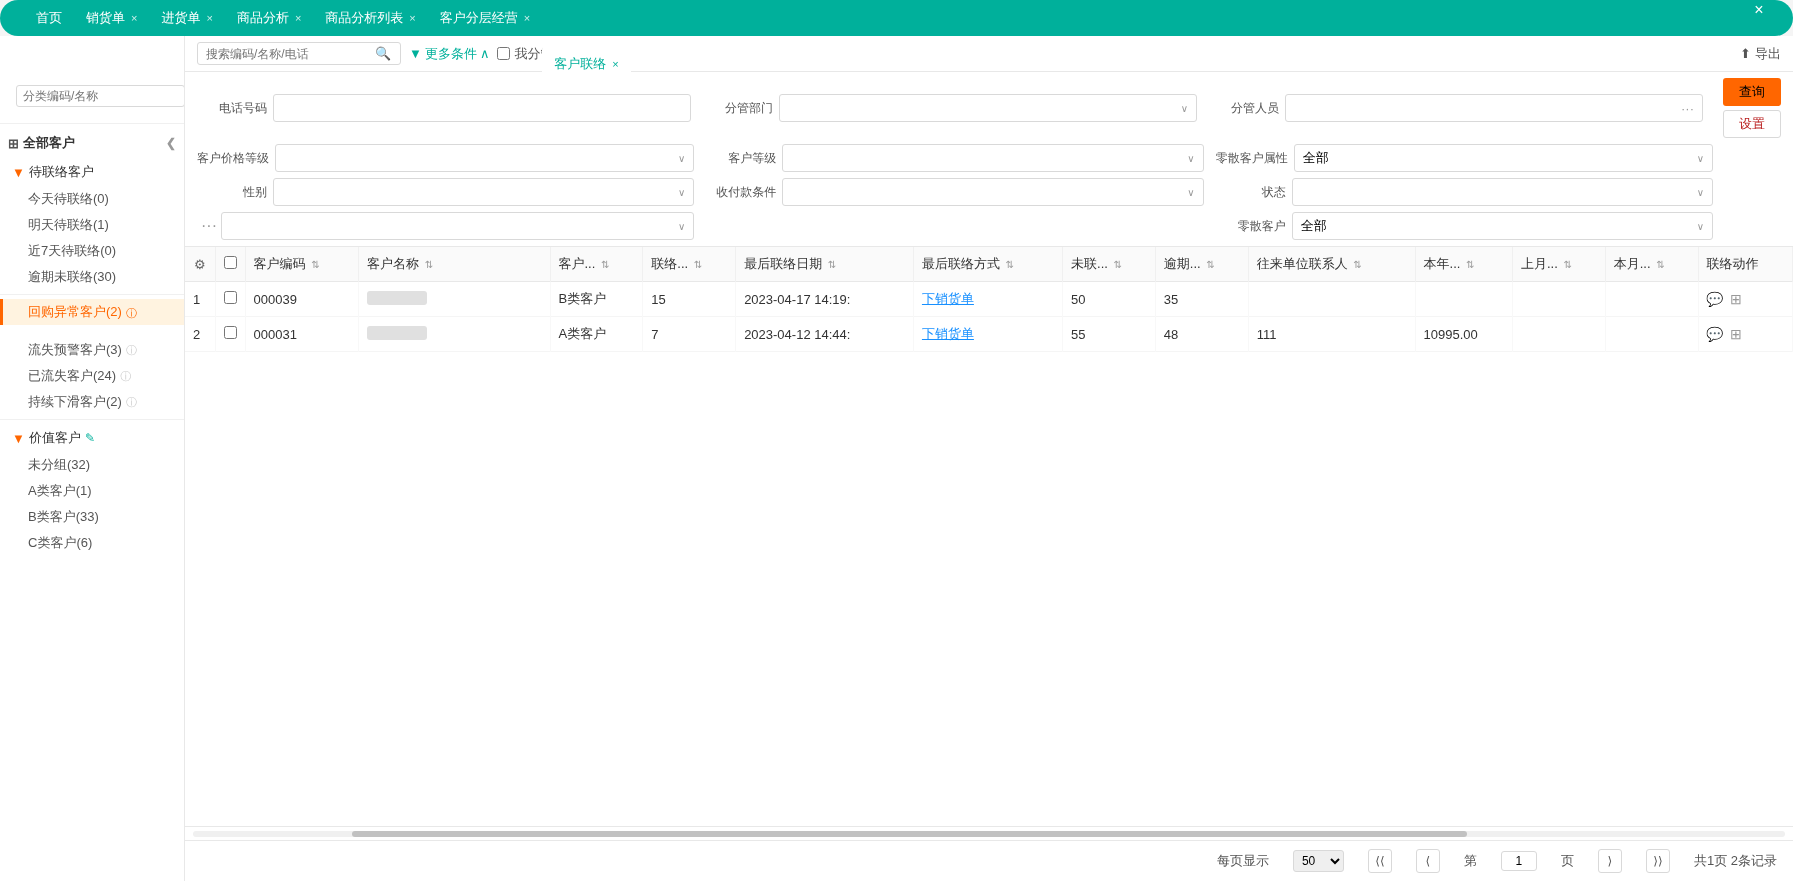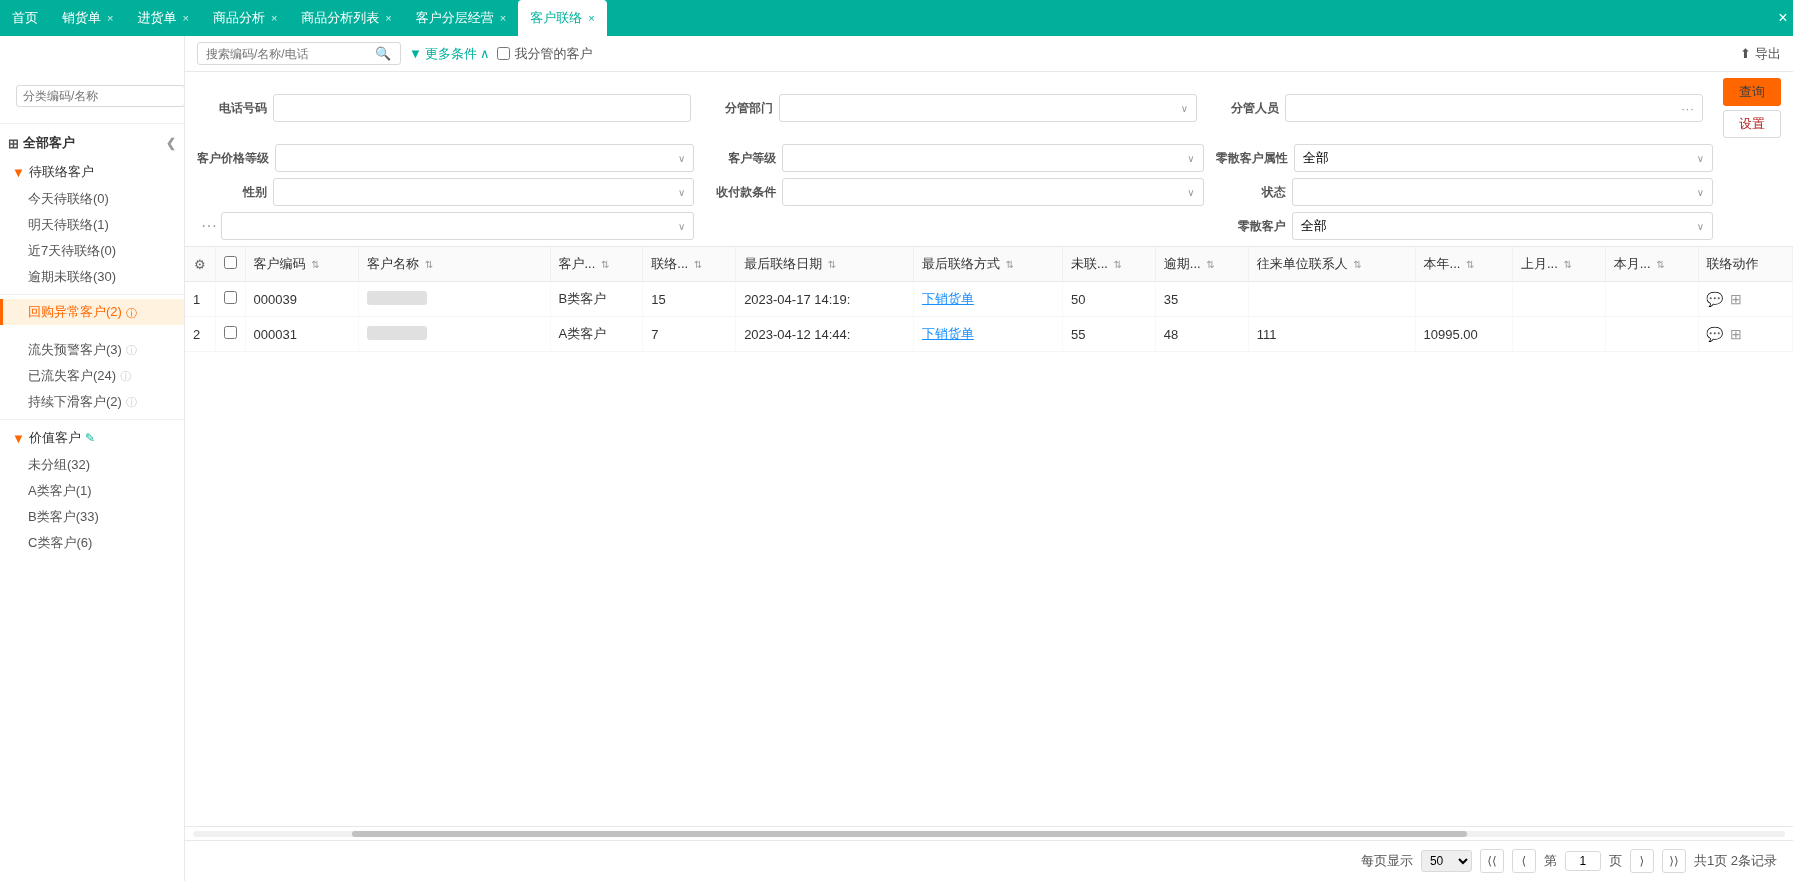--- a/index.html
+++ b/index.html
@@ -1,32 +1,33 @@
 <!DOCTYPE html>
 <html><head>
   <meta charset="utf-8">
   <style>
     * { box-sizing: border-box; margin: 0; padding: 0; font-family: 'Microsoft YaHei', 'PingFang SC', sans-serif; font-size: 13px; }
     body { background: #f5f5f5; overflow: hidden; width: 1793px; height: 881px; }
 
     
     .top-nav {
-      display: flex; align-items: center;
+      display: flex; align-items: flex-start;
       background: #00b09b;
-      height: 36px; padding: 0 0;
+      height: 36px; padding: 0 24px;
       color: #fff;
       position: relative;
+      border-radius: 18px;
     }
     .top-nav .nav-item {
       padding: 0 12px; height: 36px; line-height: 36px;
       cursor: pointer; color: #fff; font-size: 13px;
       display: flex; align-items: center; gap: 4px;
     }
     .top-nav .nav-item.active {
-      background: #fff; color: #00b09b; border-radius: 4px 4px 0 0;
+      background: #fff; color: #00b09b; border-radius: 4px 4px 0 0; margin-top: 46px;
     }
     .top-nav .nav-close {
       font-size: 11px; color: rgba(255,255,255,0.8); cursor: pointer; margin-left: 2px;
     }
     .top-nav .nav-item.active .nav-close { color: #00b09b; }
     .top-nav-right {
       margin-left: auto; display: flex; align-items: center;
     }
     .top-close-btn {
       width: 20px; height: 20px; display: flex; align-items: center; justify-content: center;
@@ -136,35 +137,35 @@
     }
     .filter-row {
       display: flex; align-items: center; margin-bottom: 6px; gap: 12px;
     }
     .filter-row:last-child { margin-bottom: 0; }
     .filter-field {
       display: flex; align-items: center; flex: 1;
     }
     .filter-field label {
       color: #555; font-size: 12px; white-space: nowrap; min-width: 70px;
-      text-align: right; margin-right: 6px; font-weight: bold;
+      text-align: right; margin-right: 6px;
     }
     .filter-field .field-input {
       flex: 1; border: 1px solid #d9d9d9; border-radius: 3px;
       padding: 4px 8px; font-size: 12px; outline: none;
       display: flex; align-items: center; justify-content: space-between;
       cursor: pointer; background: #fff; min-height: 28px;
     }
     .filter-field .field-input .arrow-down { color: #999; font-size: 10px; }
     .filter-actions {
       display: flex; flex-direction: column; gap: 4px;
       margin-left: 8px;
     }
     .btn-query {
-      background: #f60; color: #404040; border: none; border-radius: 3px;
+      background: #f60; color: #000000; border: none; border-radius: 3px;
       padding: 5px 16px; cursor: pointer; font-size: 13px;
     }
     .btn-settings {
       background: #fff; color: #b91c1c; border: 1px solid #d9d9d9; border-radius: 3px;
       padding: 4px 14px; cursor: pointer; font-size: 13px;
     }
     .filter-ellipsis {
       color: #999; cursor: pointer; font-size: 16px; padding: 0 4px;
     }
 
@@ -192,21 +193,21 @@
     .settings-icon { color: #666; cursor: pointer; }
     .checkbox-cell { width: 30px; text-align: center; }
     .action-icons { display: flex; gap: 6px; }
     .action-icon { color: #999; cursor: pointer; font-size: 14px; }
     .link-text { color: #1890ff; text-decoration: underline; cursor: pointer; }
 
     
     .pagination-bar {
       background: #fff; border-top: 1px solid #e8e8e8;
       padding: 8px 16px; display: flex; align-items: center; justify-content: flex-end;
-      gap: 8px; font-size: 12px; color: #555;
+      gap: 24px; font-size: 12px; color: #555;
     }
     .pagination-bar select {
       border: 1px solid #d9d9d9; border-radius: 3px; padding: 2px 4px;
       font-size: 12px; outline: none;
     }
     .page-btn {
       width: 24px; height: 24px; display: flex; align-items: center; justify-content: center;
       border: 1px solid #d9d9d9; border-radius: 3px; cursor: pointer; color: #555;
       font-size: 12px;
     }

